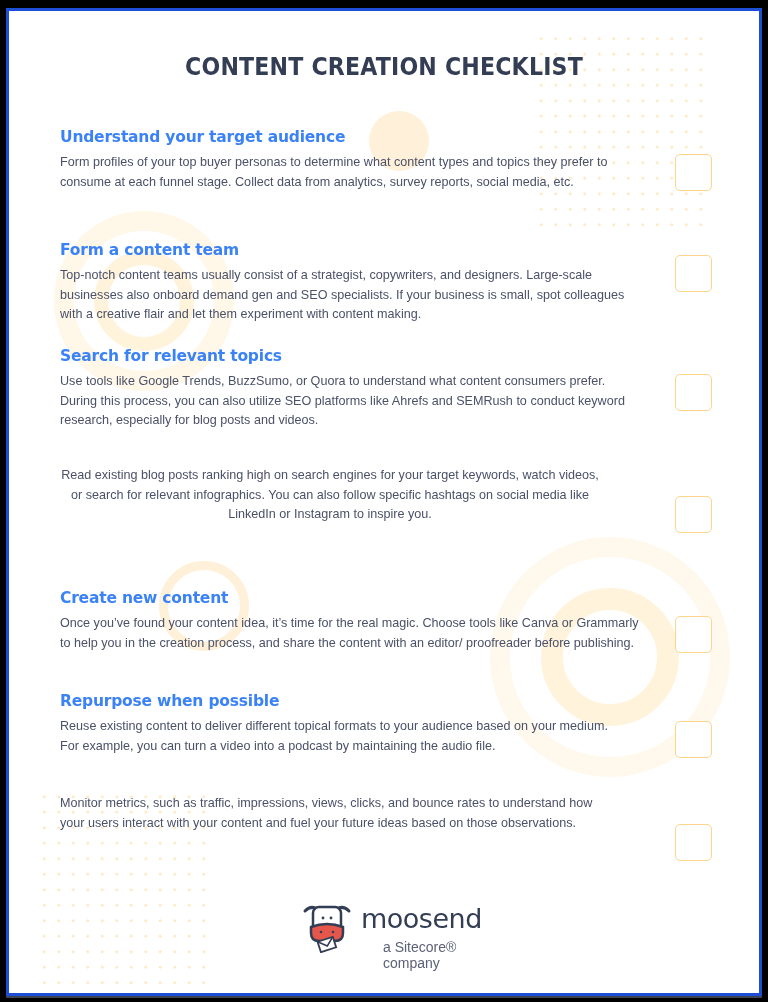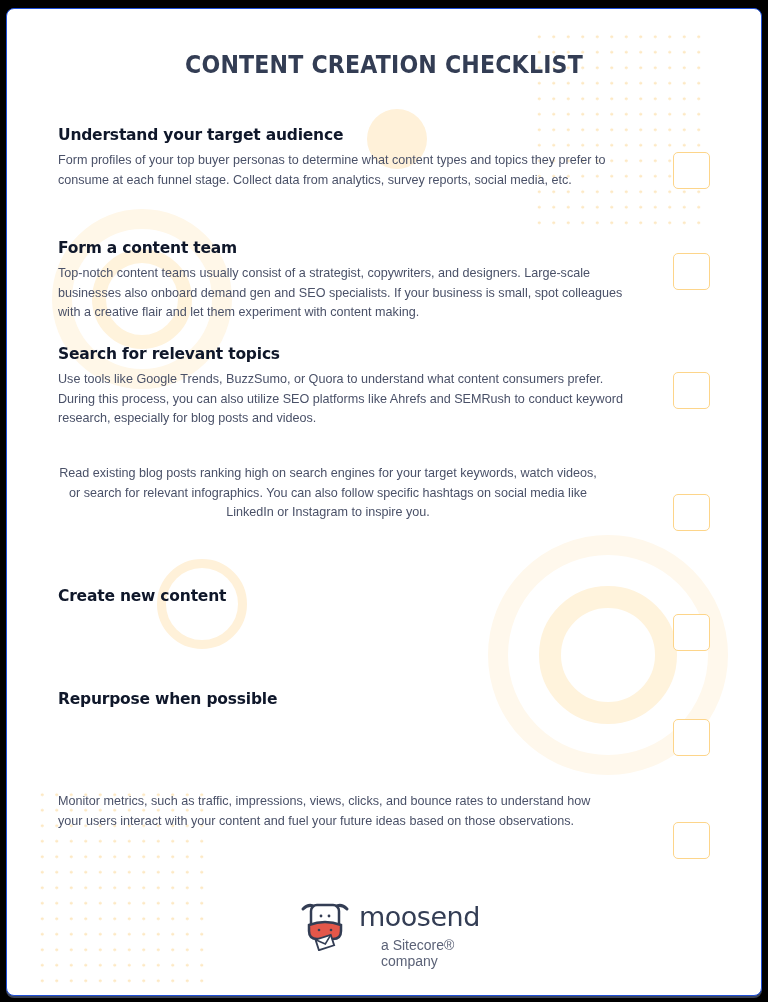--- a/index.html
+++ b/index.html
@@ -1,38 +1,38 @@
 <!DOCTYPE html>
 <html><head>
   <meta charset="utf-8">
   <style>
     * { box-sizing: border-box; margin: 0; padding: 0; }
     html, body { width: 768px; height: 1002px; background: #000; overflow: hidden; }
     body { position: relative; font-family: "Liberation Sans", sans-serif; }
     .page {
       position: absolute; left: 6px; top: 8px; width: 756px; height: 988px;
-      background: #fff; border: 1px solid #1d4ed8; border-radius: 8px; overflow: hidden;
+      background: #fff; border: 3px solid #1d4ed8; border-radius: 0; overflow: hidden;
       box-shadow: 0 2px 0 #3d4458;
     }
     .deco { position: absolute; pointer-events: none; }
     .dots {
       position: absolute;
       background-image: radial-gradient(circle, #fde9c4 1.3px, transparent 1.6px);
       background-size: 14.5px 15.5px;
     }
     .ring { position: absolute; border-radius: 50%; }
     .title {
       position: absolute; left: 0; width: 100%; top: 42px; text-align: center;
       font-family: "DejaVu Sans", sans-serif; font-weight: bold; font-size: 24px;
       letter-spacing: 0.2px; color: #333d54; transform: scaleX(0.92);
     }
     .item { position: absolute; left: 51px; width: 580px; }
     .item h2 {
       font-family: "DejaVu Sans", sans-serif; font-weight: bold; font-size: 15.5px;
-      color: #0f172a; letter-spacing: -0.2px; line-height: 20px; margin-bottom: 6px;
+      color: #3b82f6; letter-spacing: -0.2px; line-height: 20px; margin-bottom: 6px;
     }
     .item p {
       font-size: 12.6px; color: #4a5168; line-height: 19.5px;
     }
     .checkbox {
       position: absolute; left: 666px; width: 37px; height: 37px;
       border: 1.5px solid #fdd58a; border-radius: 5px; background: #fff; cursor: pointer;
     }
     .logo { position: absolute; left: 292px; top: 888px; width: 180px; height: 60px; }
     .logo-text {
@@ -77,25 +77,27 @@
   </div>
   <div class="checkbox" style="top:363px;"></div>
 
   <div class="item" style="top:455px;">
     <p style="width:540px;text-align:center;">Read existing blog posts ranking high on search engines for your target keywords, watch videos, or search for relevant infographics. You can also follow specific hashtags on social media like LinkedIn or Instagram to inspire you.</p>
   </div>
   <div class="checkbox" style="top:485px;"></div>
 
   <div class="item" style="top:577px;">
     <h2>Create new content</h2>
+    <p style="width:590px;">Once you’ve found your content idea, it’s time for the real magic. Choose tools like Canva or Grammarly to help you in the creation process, and share the content with an editor/ proofreader before publishing.</p>
   </div>
   <div class="checkbox" style="top:605px;"></div>
 
   <div class="item" style="top:680px;">
     <h2>Repurpose when possible</h2>
+    <p style="width:560px;">Reuse existing content to deliver different topical formats to your audience based on your medium. For example, you can turn a video into a podcast by maintaining the audio file.</p>
   </div>
   <div class="checkbox" style="top:710px;"></div>
 
   <div class="item" style="top:783px;">
     <p style="width:560px;">Monitor metrics, such as traffic, impressions, views, clicks, and bounce rates to understand how your users interact with your content and fuel your future ideas based on those observations.</p>
   </div>
   <div class="checkbox" style="top:813px;"></div>
 
   <div class="logo">
     <svg width="52" height="52" viewBox="0 0 52 52" style="position:absolute; left:0; top:2px;">

